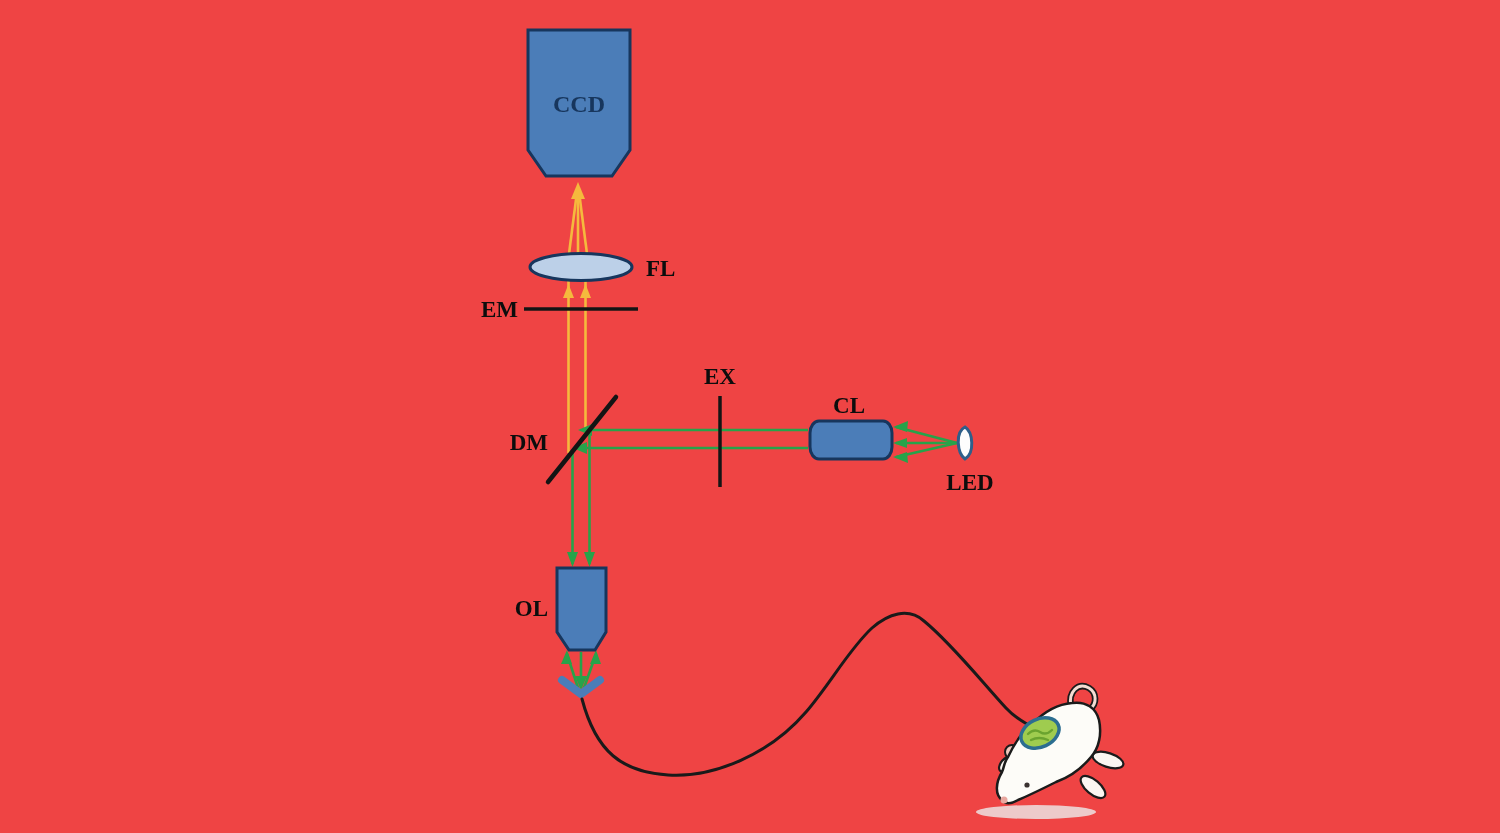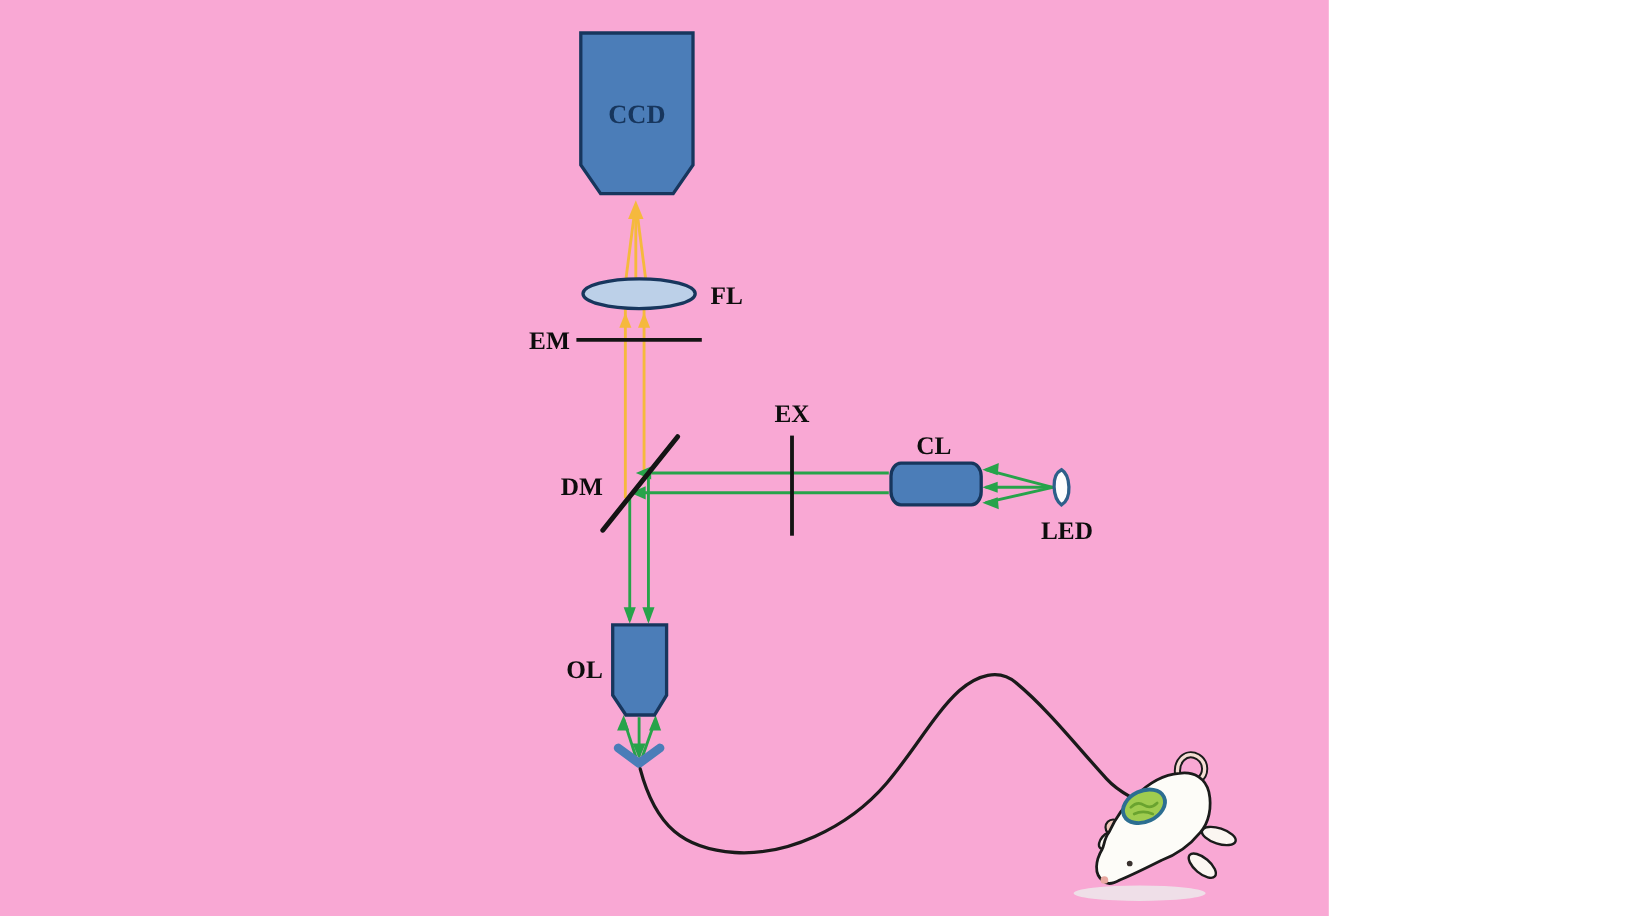--- a/index.html
+++ b/index.html
@@ -1,17 +1,17 @@
 <!DOCTYPE html>
 <html><head>
 <meta charset="utf-8">
 <style>
   html,body{margin:0;padding:0;background:#ffffff;}
   body{width:1500px;height:833px;overflow:hidden;}
-  .stage{position:relative;width:1208px;height:833px;background:#f9a8d4;font-family:"Liberation Serif",serif;}
+  .stage{position:relative;width:1500px;height:833px;background:#ef4444;font-family:"Liberation Serif",serif;}
   svg{display:block;}
   
   .comp      {fill:#4b7db8;stroke:#17365d;stroke-width:3;}
   .lens      {fill:#bcd0e8;stroke:#17365d;stroke-width:3;}
   .ledlens   {fill:#fdfdfd;stroke:#2e5f8a;stroke-width:3;}
   
   .blackline {stroke:#141414;stroke-width:3.5;fill:none;stroke-linecap:butt;}
   .mirror    {stroke:#141414;stroke-width:4.5;fill:none;stroke-linecap:round;}
   .fiber     {stroke:#1a1a1a;stroke-width:3;fill:none;stroke-linecap:round;}
   

